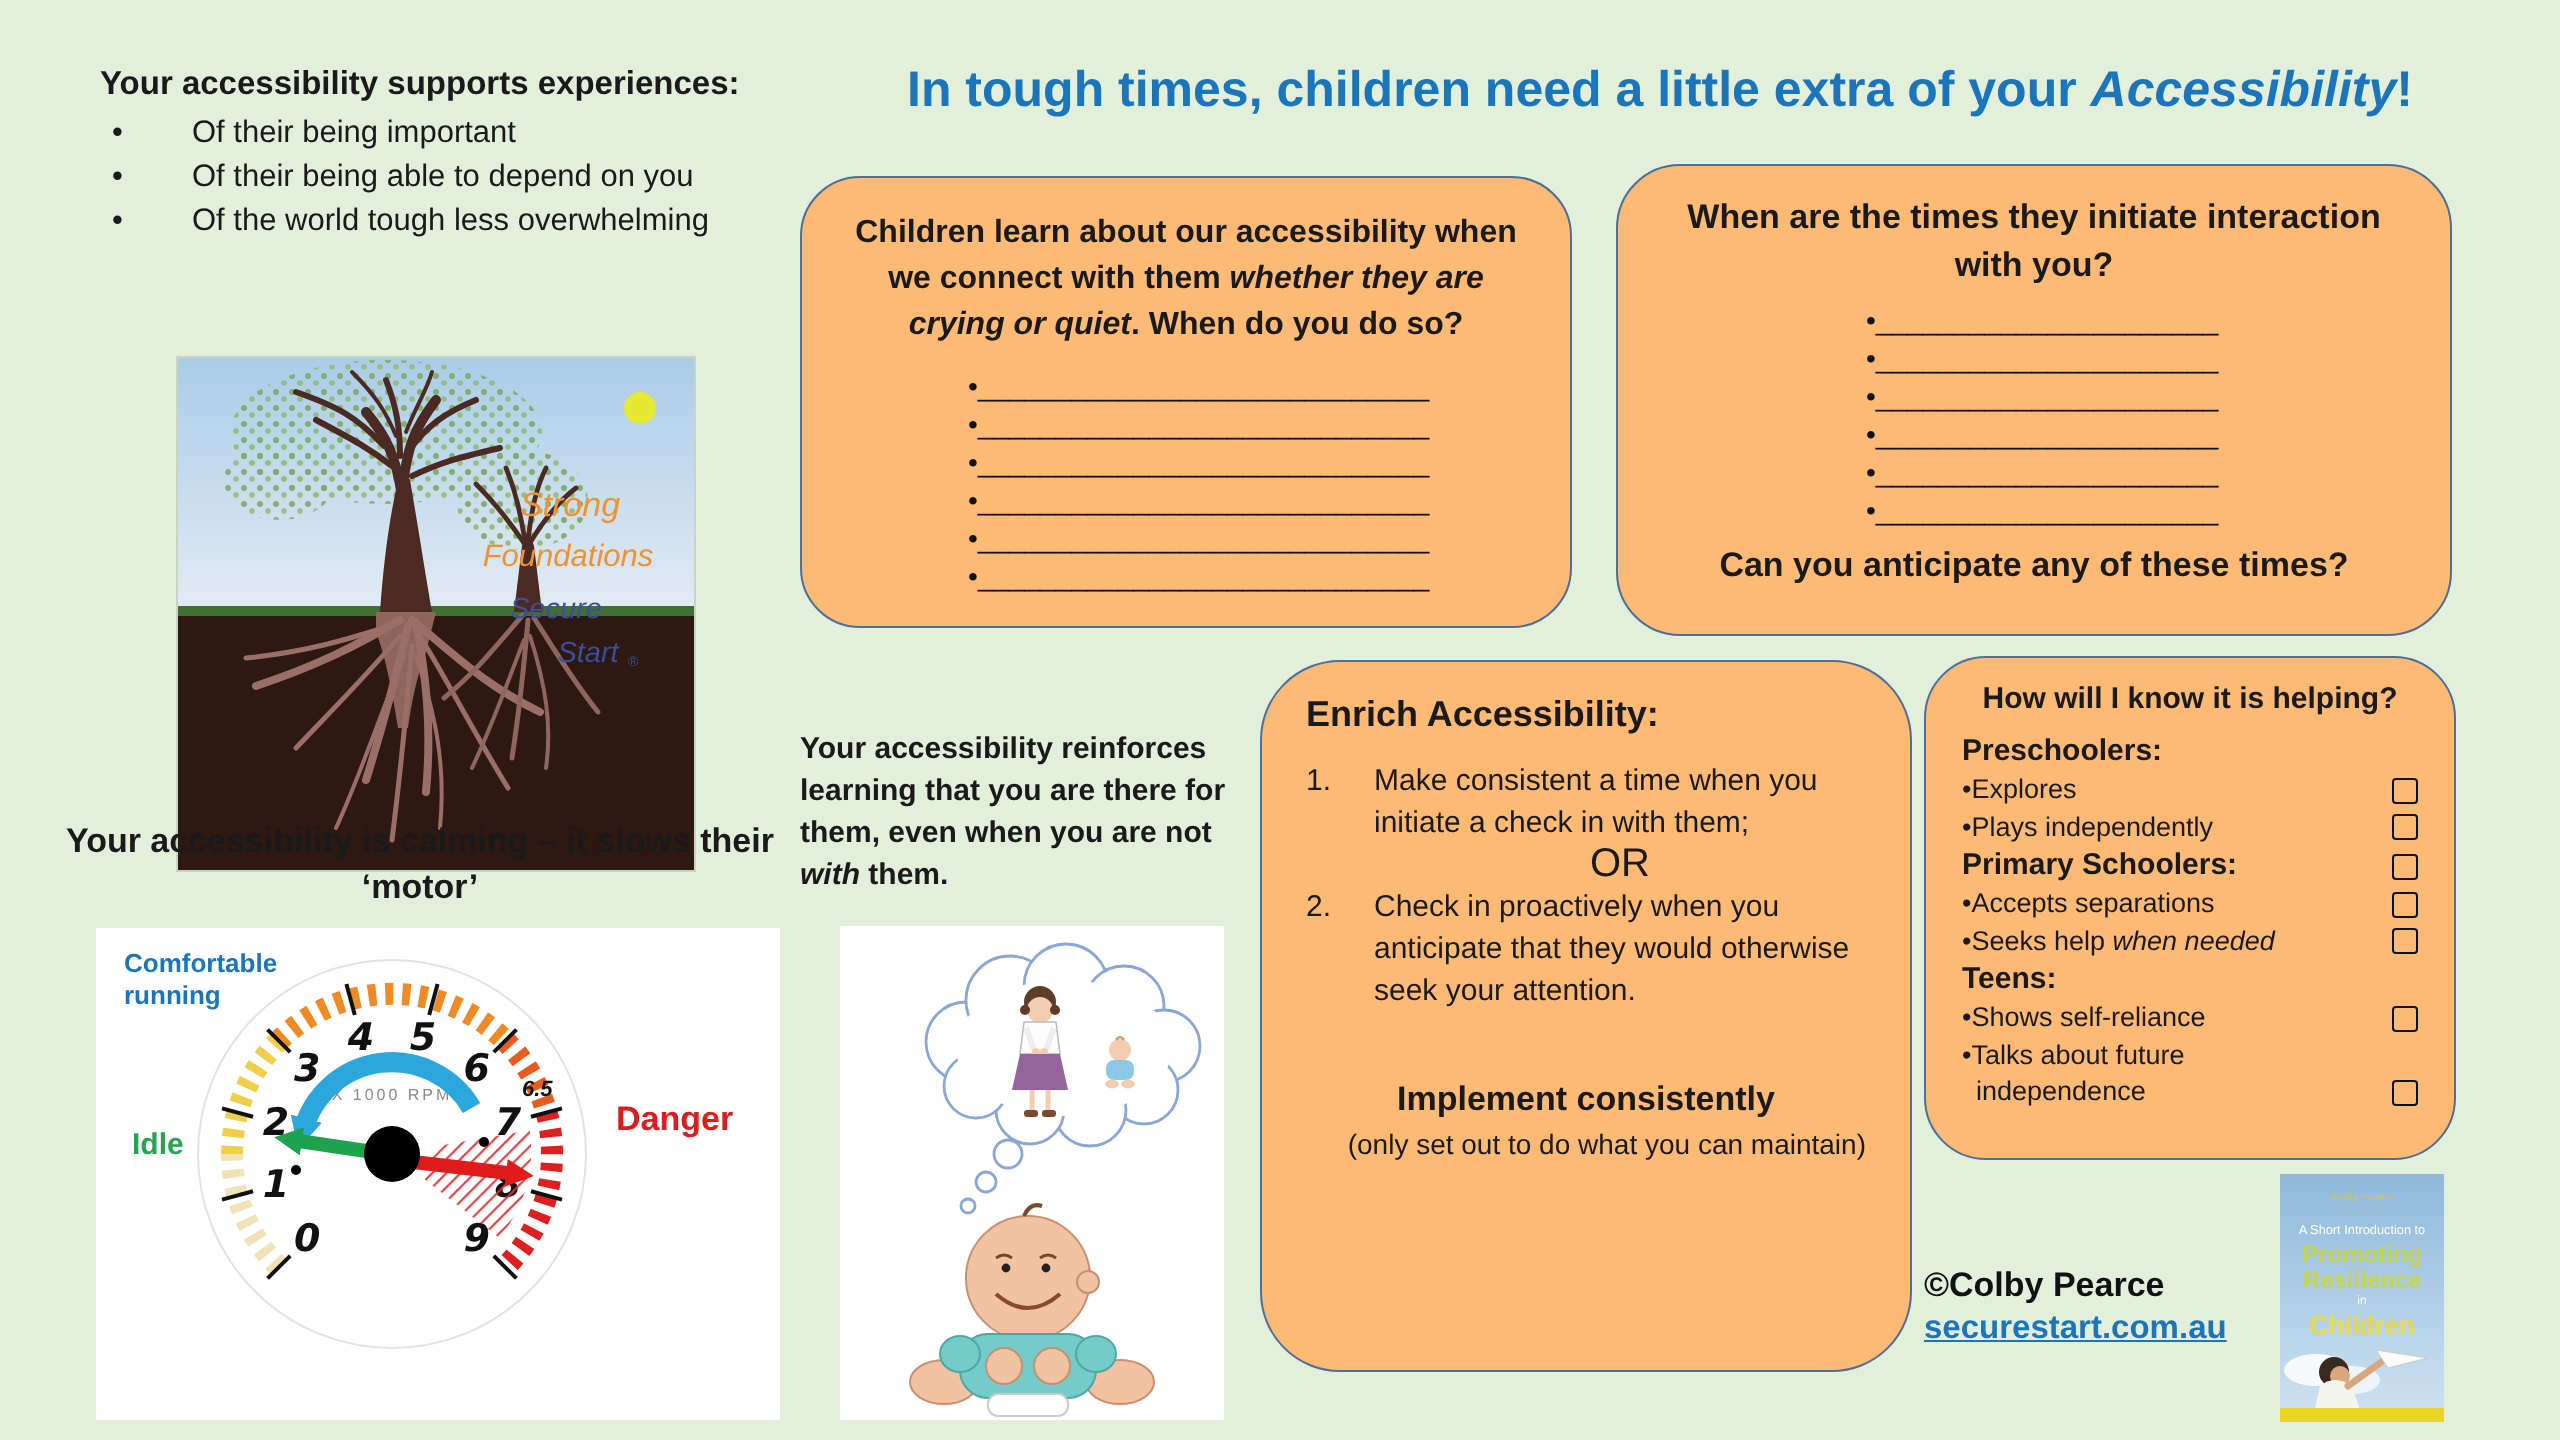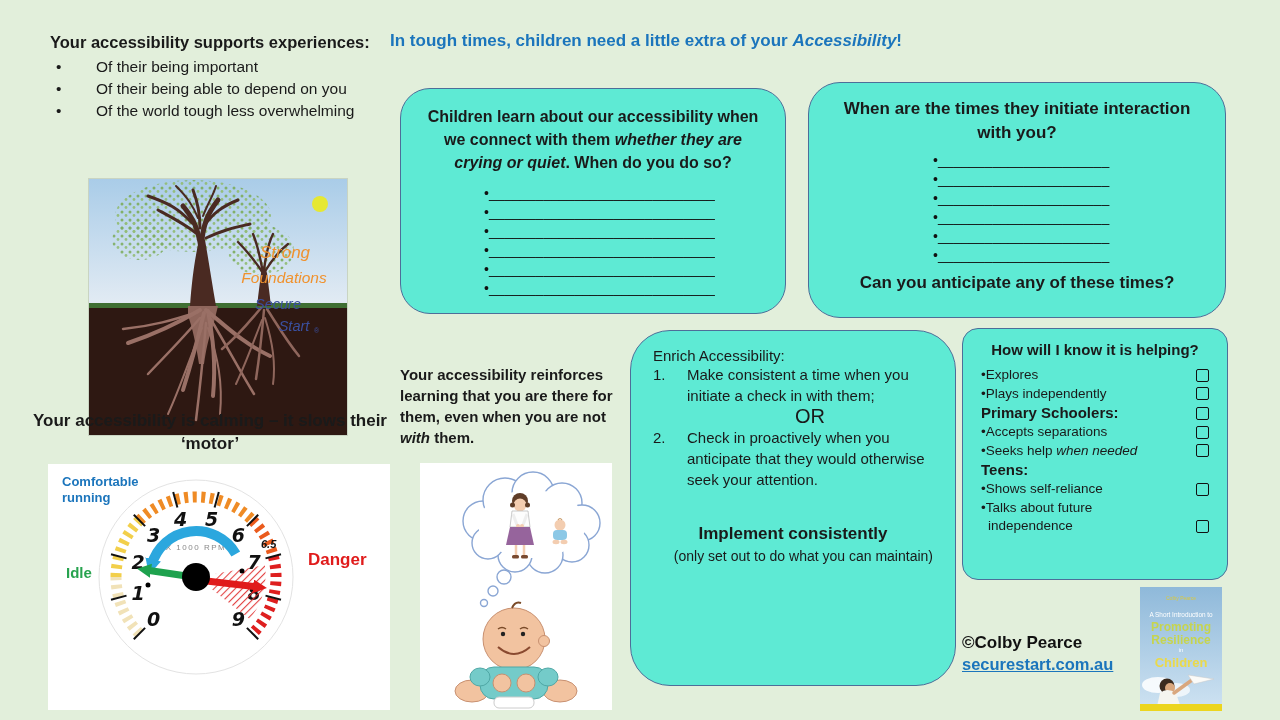--- a/index.html
+++ b/index.html
@@ -1,42 +1,42 @@
 <!DOCTYPE html>
 <html><head>
 <meta charset="utf-8">
 <style>
   html,body{margin:0;padding:0;}
   #slide{position:relative;width:1280px;height:720px;background:#e2efdb;overflow:hidden;
          font-family:"Liberation Sans",sans-serif;color:#1a1a1a;}
   .abs{position:absolute;}
   
-  #title{left:390px;top:31px;width:880px;text-align:left;font-size:17px;font-weight:bold;color:#1b75bc;}
+  #title{left:390px;top:31px;width:880px;text-align:center;font-size:25px;font-weight:bold;color:#1b75bc;}
   
   #supports{left:50px;top:33px;width:340px;}
   #supports .head{font-weight:bold;font-size:16.5px;margin-bottom:4px;}
   #supports .item{display:flex;font-size:15.5px;line-height:22px;}
   #supports .blt{width:40px;padding-left:6px;}
   
-  .box{background:#5eead4;border:1.5px solid #4d6e99;box-sizing:border-box;}
+  .box{background:#fdba74;border:1.5px solid #4d6e99;box-sizing:border-box;}
   #connect-box{left:400px;top:88px;width:386px;height:226px;border-radius:30px;padding:16px 18px 0;}
   #connect-box .txt{font-weight:bold;font-size:16px;line-height:23px;text-align:center;}
   .blanks{margin:10px auto 0;width:218px;font-size:14px;line-height:19px;color:#111;}
   #initiate-box{left:808px;top:82px;width:418px;height:236px;border-radius:32px;padding:14px 16px 0;}
   #initiate-box .txt{font-weight:bold;font-size:17px;line-height:24px;text-align:center;}
   #initiate-box .blanks{width:168px;margin-top:6px;}
   #initiate-box .foot{font-weight:bold;font-size:17px;text-align:center;margin-top:8px;}
   #enrich-box{left:630px;top:330px;width:326px;height:356px;border-radius:40px;padding:16px 22px 0;}
-  #enrich-box .head{font-weight:normal;font-size:15px;}
+  #enrich-box .head{font-weight:bold;font-size:18px;margin-bottom:12px;}
   .numitem{display:flex;font-size:15px;line-height:21px;}
   .numitem .num{width:34px;flex:none;}
   #or-line{margin-left:34px;text-align:center;font-size:20px;line-height:21px;}
   #enrich-box .foot{font-weight:bold;font-size:17px;text-align:center;margin-top:34px;}
   #enrich-box .note{font-size:14px;line-height:20px;text-align:right;margin-top:2px;}
-  #helping-box{left:962px;top:328px;width:266px;height:252px;border-radius:16px;padding:12px 18px 0;}
+  #helping-box{left:962px;top:328px;width:266px;height:252px;border-radius:31px;padding:12px 18px 0;}
   #helping-box .head{font-weight:bold;font-size:15px;text-align:center;margin-bottom:8px;}
   .hrow{display:flex;justify-content:space-between;align-items:center;font-size:13.5px;line-height:18.5px;}
   .hrow .hbold{font-weight:bold;font-size:15px;line-height:20px;}
   .hrow .ind{padding-left:7px;}
   .cb{width:11px;height:11px;border:1.7px solid #111;border-radius:2px;flex:none;display:inline-block;}
   
   #reinforces{left:400px;top:364px;width:228px;font-weight:bold;font-size:15px;line-height:21px;}
   
   #calming{left:28px;top:409px;width:364px;text-align:center;font-weight:bold;font-size:17px;line-height:23px;}
   
@@ -329,20 +329,23 @@
       <span class="num">2.</span>
       <span>Check in proactively when you anticipate that they would otherwise seek your attention.</span>
     </div>
     <div class="foot">Implement consistently</div>
     <div class="note">(only set out to do what you can maintain)</div>
   </div>
 
   <div id="helping-box" class="abs box">
     <div class="head">How will I know it is helping?</div>
     <div class="hrow">
+        <span class="hbold">Preschoolers:</span>
+      </div>
+    <div class="hrow">
         <span>•Explores</span>
         <span class="cb"></span>
       </div>
     <div class="hrow">
         <span>•Plays independently</span>
         <span class="cb"></span>
       </div>
     <div class="hrow">
         <span class="hbold">Primary Schoolers:</span>
         <span class="cb"></span>

